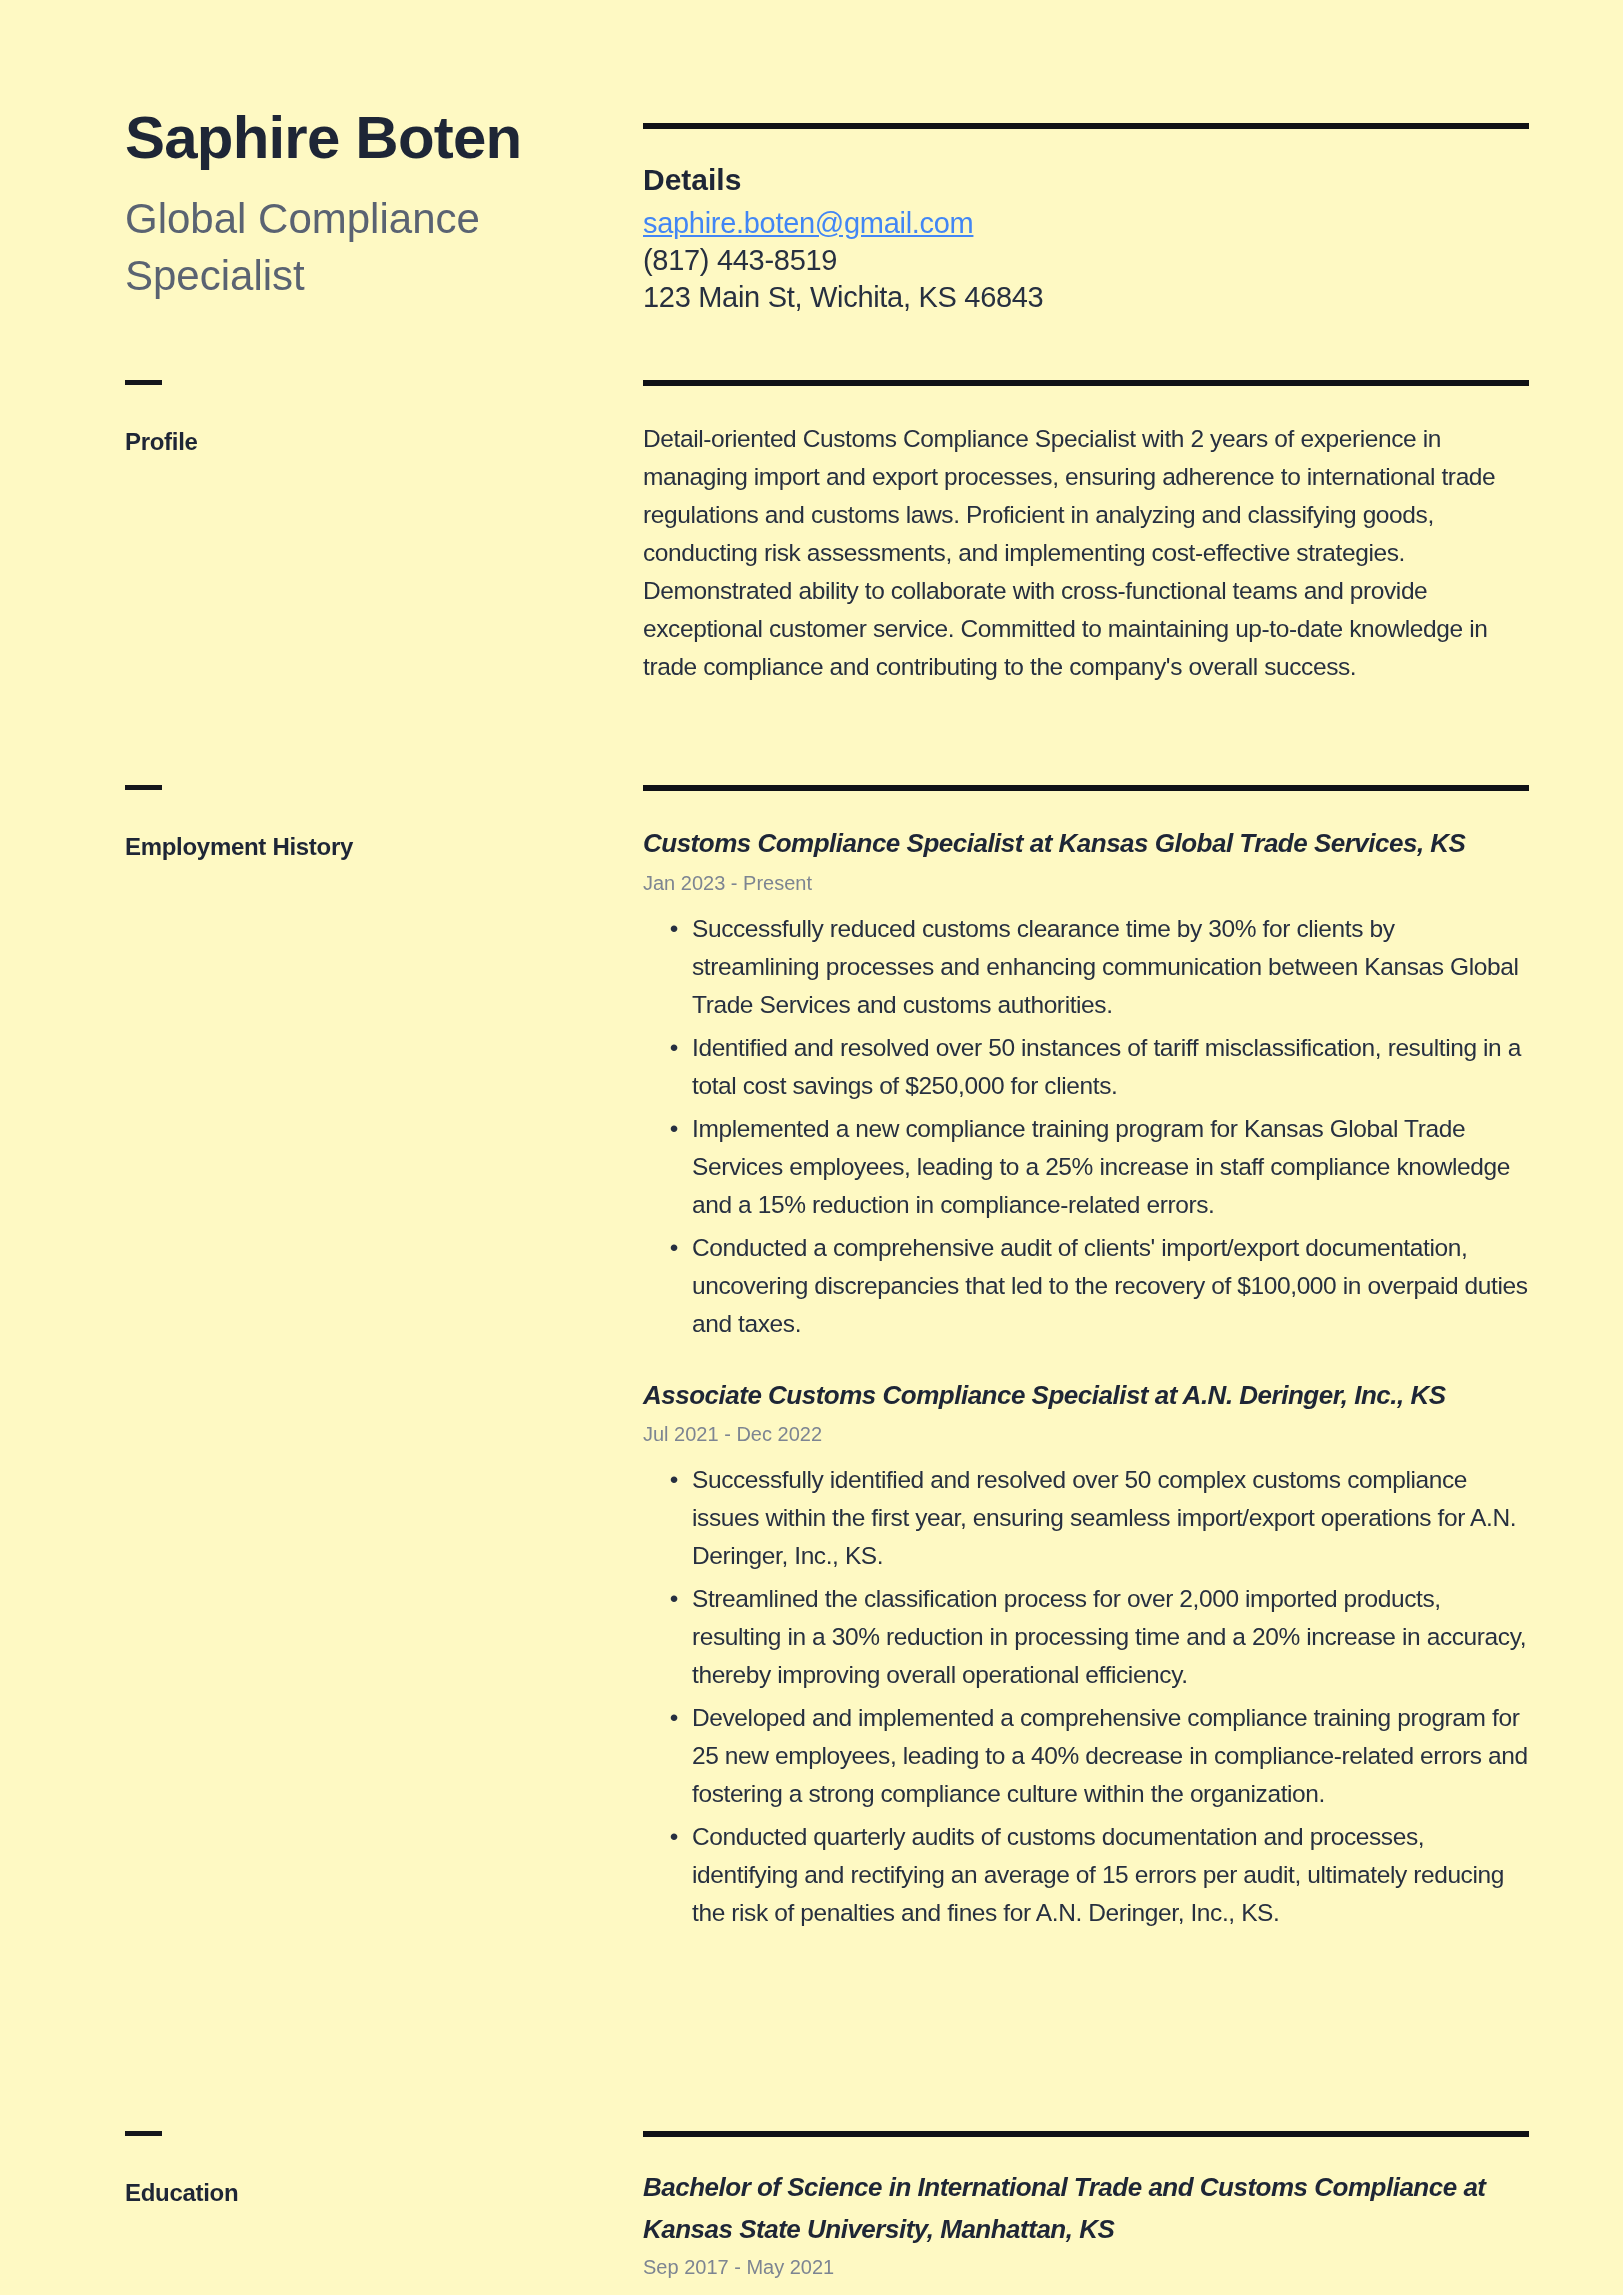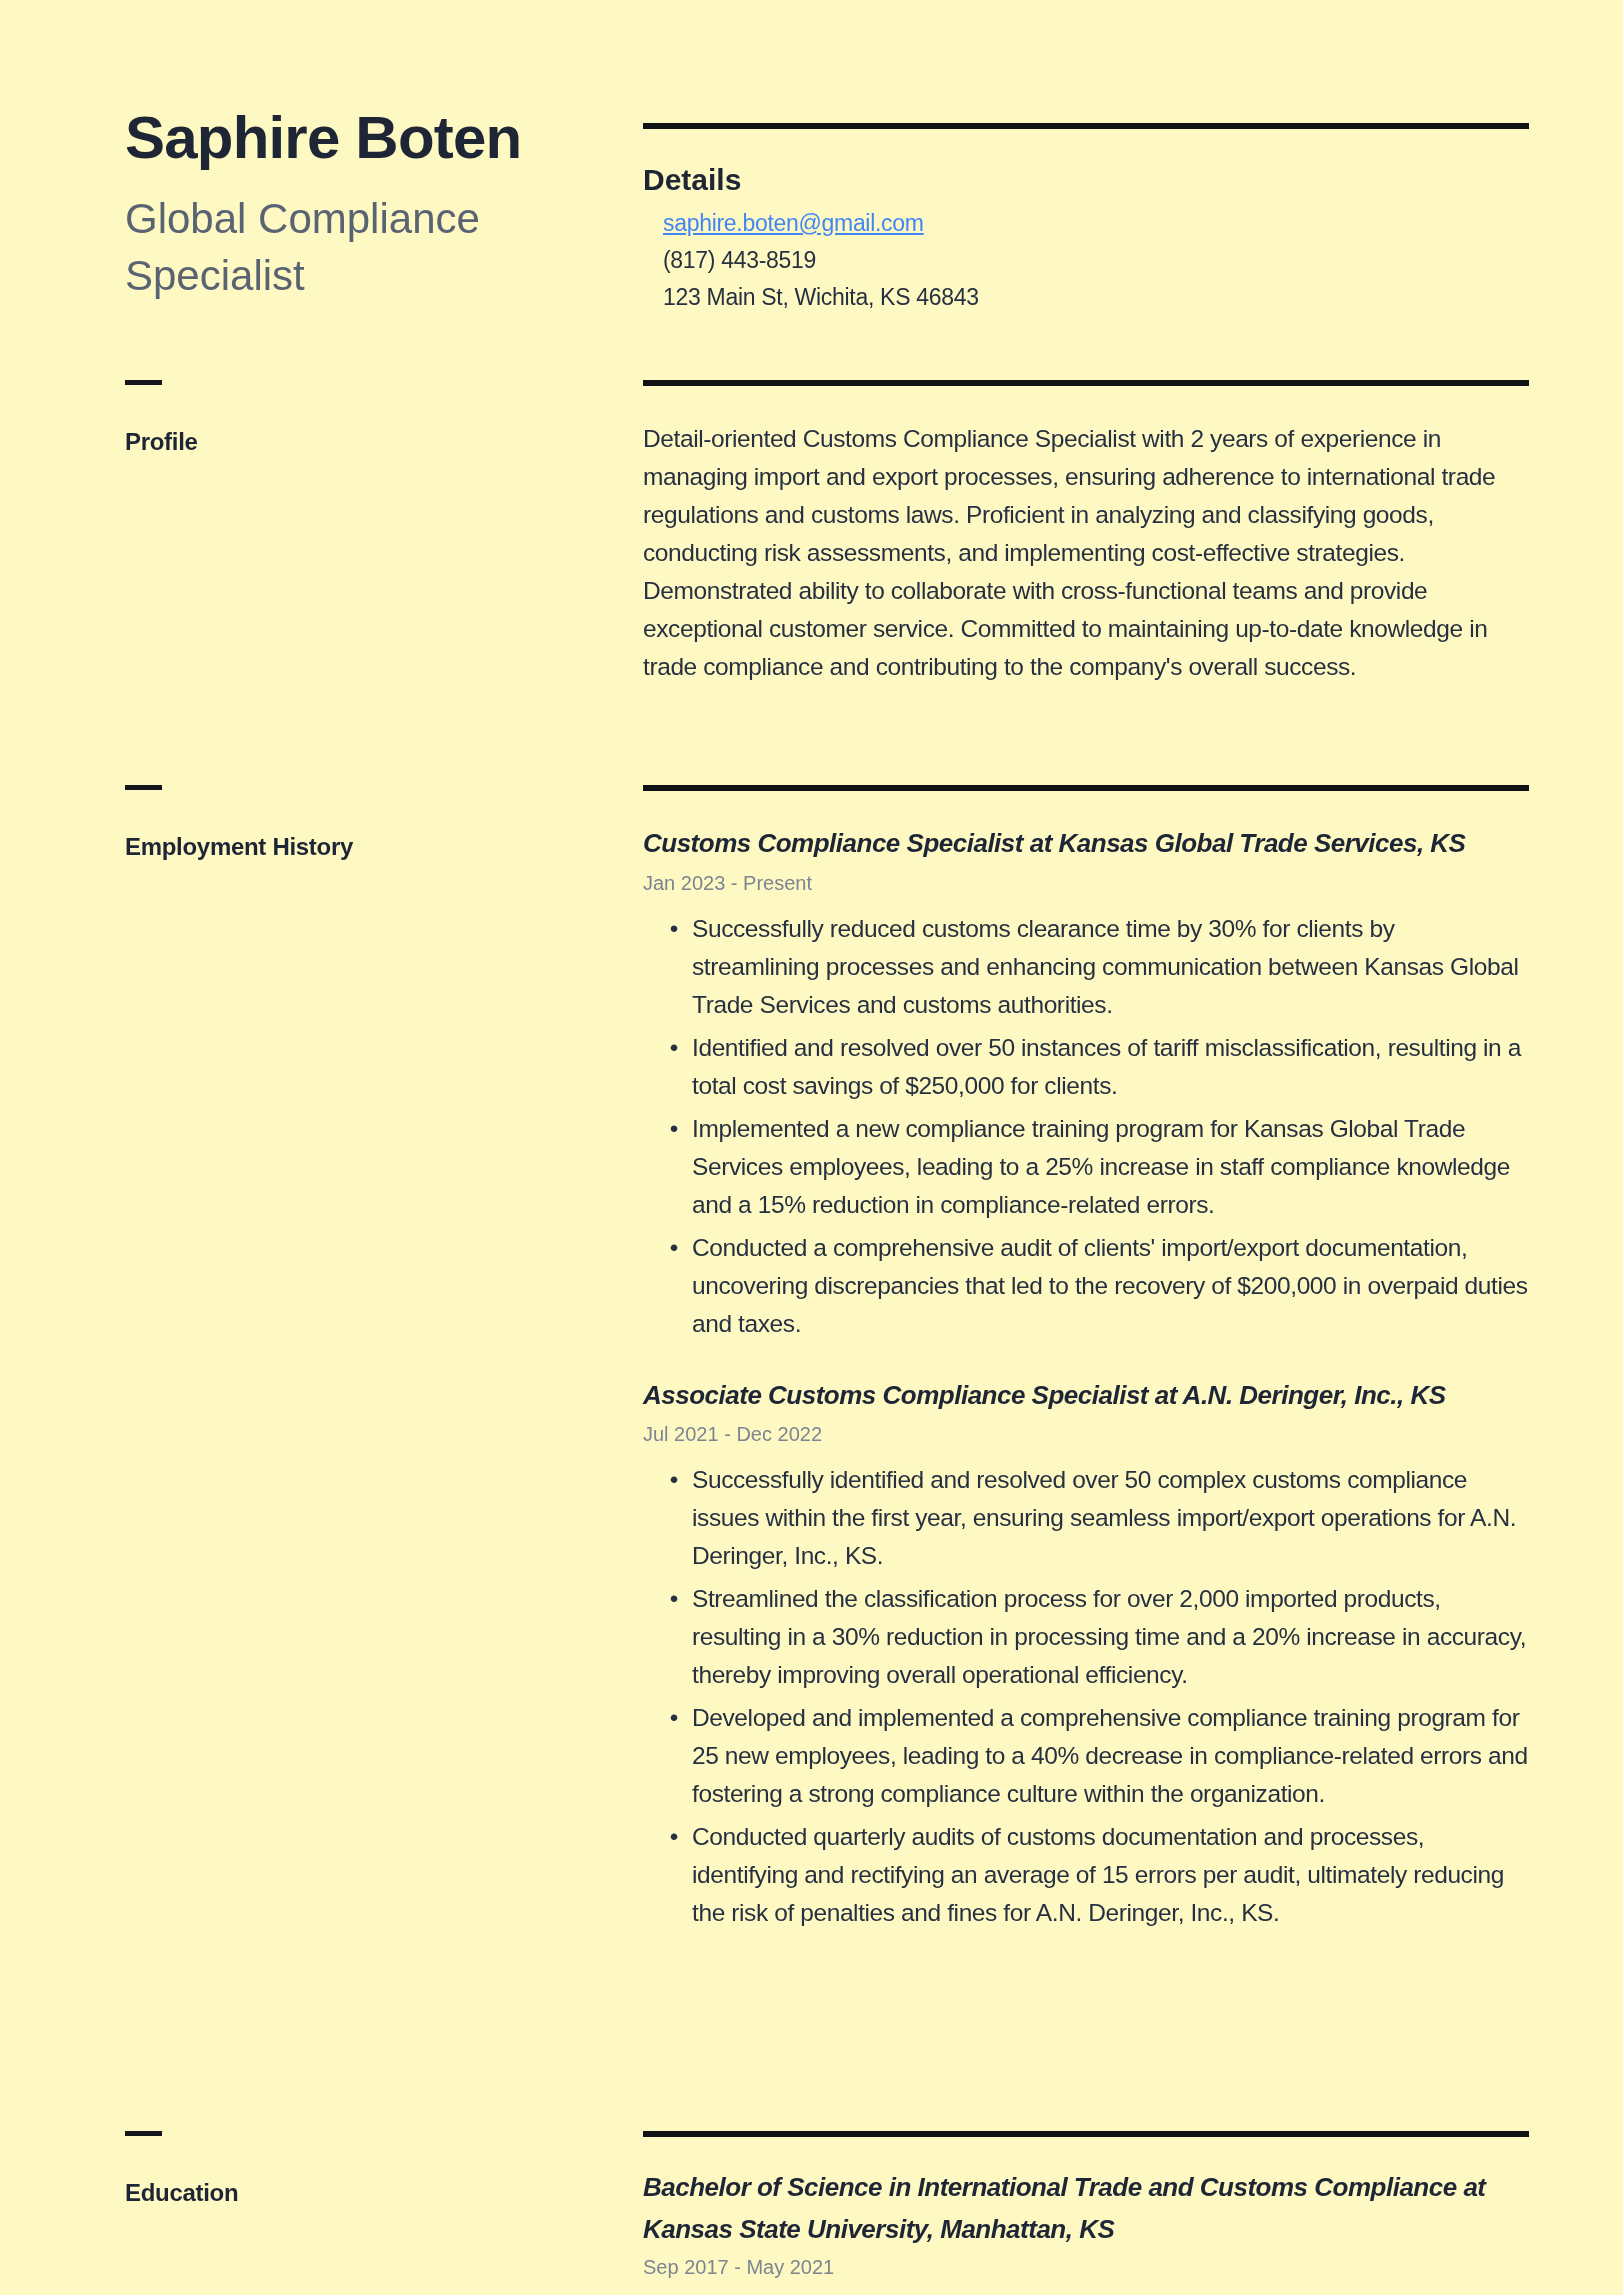--- a/index.html
+++ b/index.html
@@ -38,21 +38,21 @@
   .right-cell { position:relative; }
   .rule { height:6px; background:#101216; }
   .right-pad { padding-top:17px; }
   h2.details-h {
     margin:32px 0 0 0;
     font-size:30px;
     line-height:37px;
     font-weight:bold;
     color:#1e2636;
   }
-  .contact { margin-top:6.8px; font-size:23px; line-height:37px; letter-spacing:-0.3px;margin-left:20px; }
+  .contact { margin-top:6.8px; font-size:29px; line-height:37px; letter-spacing:-0.3px; }
   .contact a.email {
     color:#4286f5;
     text-decoration:underline;
     cursor:pointer;
   }
   
   .dash { width:37px; height:5px; background:#15171c; }
   h2.side {
     margin:37px 0 0 0;
     font-size:24px;
@@ -151,21 +151,21 @@
     <div class="right-cell">
       <div class="rule"></div>
 
       <div class="job">
         <h3 class="job-title">Customs Compliance Specialist at Kansas Global Trade Services, KS</h3>
         <div class="dates">Jan 2023 - Present</div>
         <ul class="bullets">
           <li>Successfully reduced customs clearance time by 30% for clients by streamlining processes and enhancing communication between Kansas Global Trade Services and customs authorities.</li>
           <li>Identified and resolved over 50 instances of tariff misclassification, resulting in a total cost savings of $250,000 for clients.</li>
           <li>Implemented a new compliance training program for Kansas Global Trade Services employees, leading to a 25% increase in staff compliance knowledge and a 15% reduction in compliance-related errors.</li>
-          <li>Conducted a comprehensive audit of clients' import/export documentation, uncovering discrepancies that led to the recovery of $200,000 in overpaid duties and taxes.</li>
+          <li>Conducted a comprehensive audit of clients' import/export documentation, uncovering discrepancies that led to the recovery of $100,000 in overpaid duties and taxes.</li>
         </ul>
       </div>
 
       <div class="job">
         <h3 class="job-title">Associate Customs Compliance Specialist at A.N. Deringer, Inc., KS</h3>
         <div class="dates">Jul 2021 - Dec 2022</div>
         <ul class="bullets">
           <li>Successfully identified and resolved over 50 complex customs compliance issues within the first year, ensuring seamless import/export operations for A.N. Deringer, Inc., KS.</li>
           <li>Streamlined the classification process for over 2,000 imported products, resulting in a 30% reduction in processing time and a 20% increase in accuracy, thereby improving overall operational efficiency.</li>
           <li>Developed and implemented a comprehensive compliance training program for 25 new employees, leading to a 40% decrease in compliance-related errors and fostering a strong compliance culture within the organization.</li>

